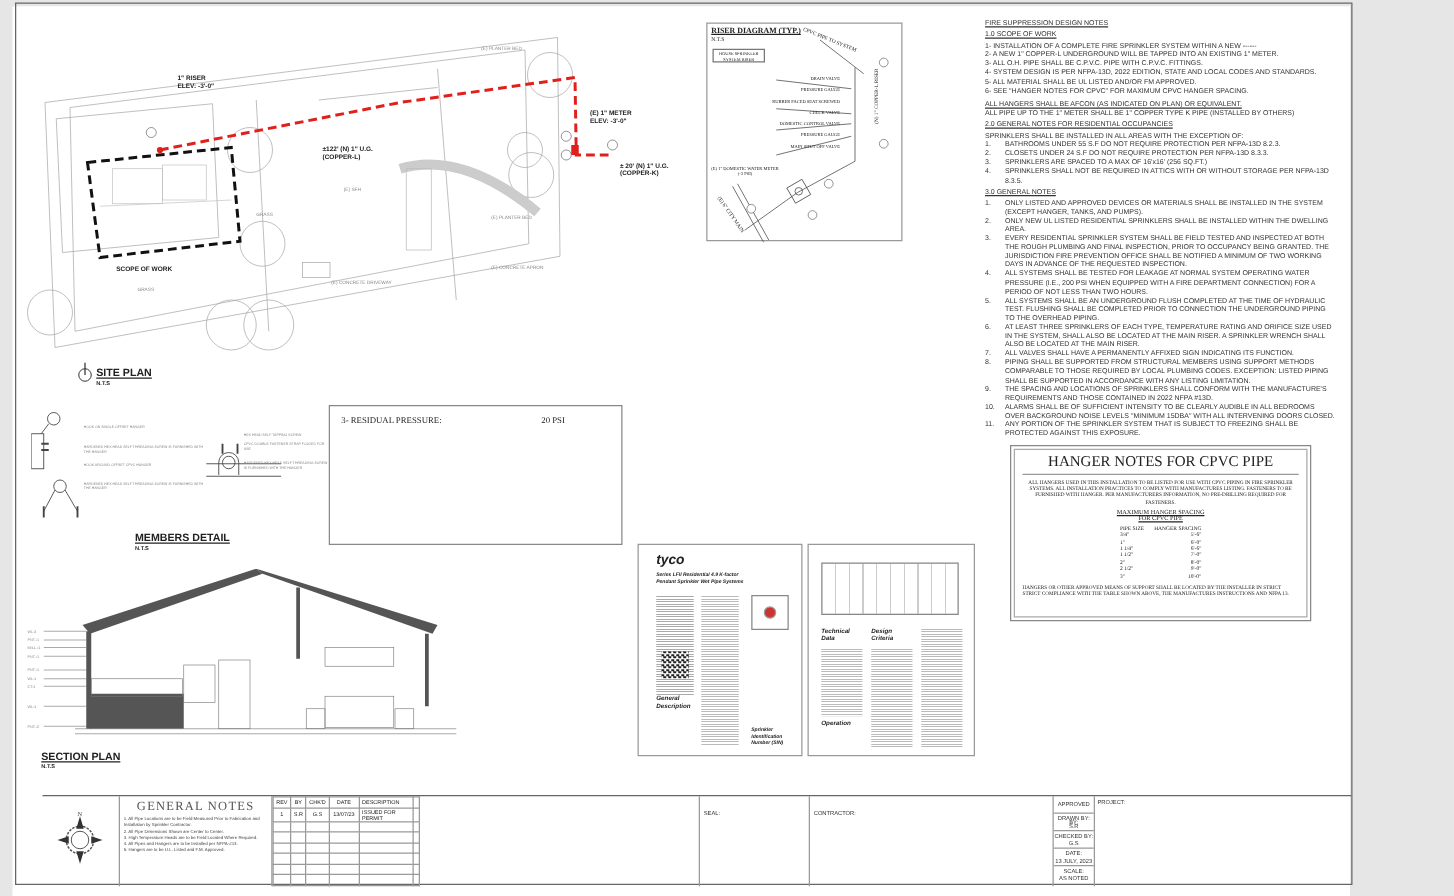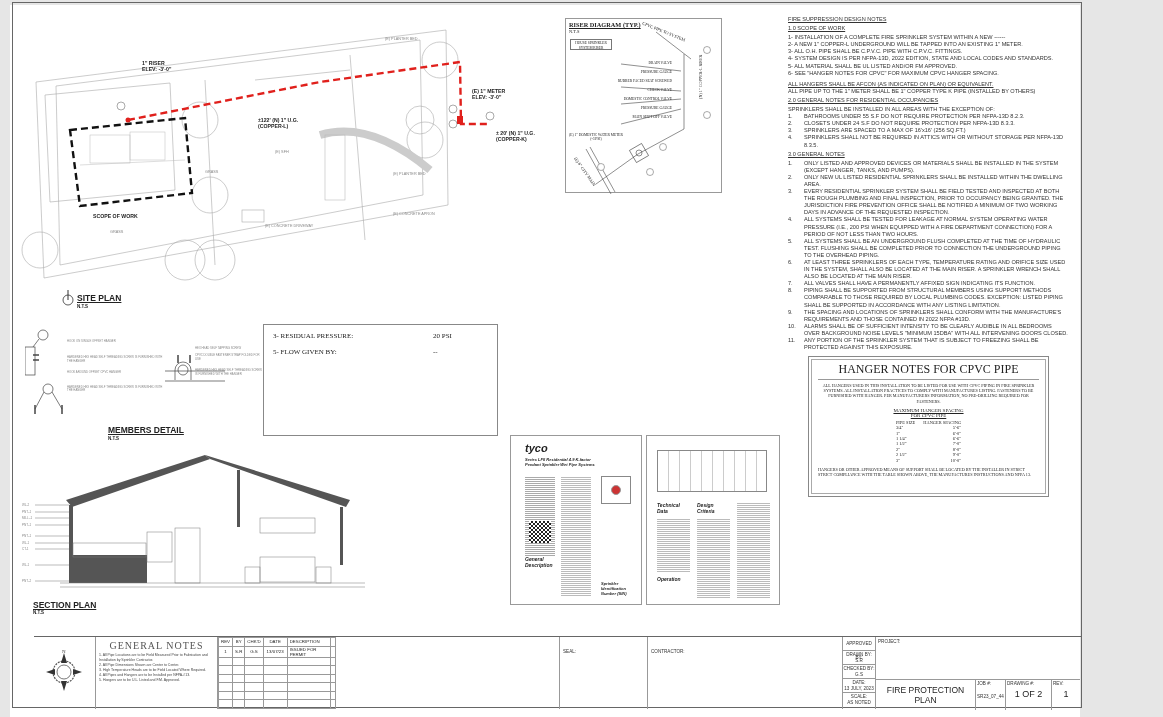--- a/index.html
+++ b/index.html
@@ -292,24 +292,20 @@
     <div class="p" style="text-align:left;margin-top:4px">HANGERS OR OTHER APPROVED MEANS OF SUPPORT SHALL BE LOCATED BY THE INSTALLER IN STRICT STRICT COMPLIANCE WITH THE TABLE SHOWN ABOVE, THE MANUFACTURES INSTRUCTIONS AND NFPA 13.</div>
   </div>
 </div>
 
 <div class="abs wf serif">
   <div style="height:3px"></div>
   <div class="row">
       <span class="k">3- RESIDUAL PRESSURE:</span>
       <span>20 PSI</span>
     </div>
-  <div class="row">
-      <span class="k">5- FLOW GIVEN BY:</span>
-      <span>--</span>
-    </div>
 </div>
 
 <svg class="abs" style="left:25px;top:325px" width="200" height="90">
   <g stroke="#444" stroke-width="0.7" fill="none">
     <circle cx="18" cy="10" r="5"></circle>
       <line x1="14" y1="14" x2="8" y2="22"></line>
     <rect x="0" y="22" width="10" height="28"></rect>
     <line x1="8" y1="30" x2="14" y2="30" stroke-width="1.5"></line>
       <line x1="8" y1="35" x2="14" y2="35" stroke-width="1.5"></line>
     <circle cx="23" cy="64" r="5"></circle>
@@ -510,31 +506,13 @@
     <div style="border-bottom:1px solid #999;height:14px;line-height:6px;padding-top:1px">
         <div>DATE:</div>
         <div>13 JULY, 2023</div>
       </div>
     <div style="height:14px;line-height:6px;padding-top:1px">
         <div>SCALE:</div>
         <div>AS NOTED</div>
       </div>
   </div>
   <div class="abs small" style="left:844px;top:2px">PROJECT:</div>
-  <div class="abs" style="left:842px;top:42px;width:204px;height:30px;border-top:1px solid #999">
-    <div class="abs" style="left:0;top:0;width:100px;height:30px;border-right:1px solid #999;text-align:center;font-size:8.5px;line-height:10px;padding-top:5px">
-        <div>FIRE PROTECTION</div>
-        <div>PLAN</div>
-      </div>
-    <div class="abs small" style="left:100px;top:0;width:30px;height:30px;border-right:1px solid #999;padding:1px">
-        <div>JOB #:</div>
-        <div style="margin-top:8px">SR23_07_44</div>
-      </div>
-    <div class="abs" style="left:130px;top:0;width:46px;height:30px;border-right:1px solid #999;padding:1px">
-        <div class="small">DRAWING #:</div>
-        <div style="font-size:9px;text-align:center;margin-top:3px">1 OF 2</div>
-      </div>
-    <div class="abs" style="left:176px;top:0;width:28px;height:30px;padding:1px">
-        <div class="small">REV:</div>
-        <div style="font-size:9px;text-align:center;margin-top:3px">1</div>
-      </div>
-  </div>
 </div>
 
 </body></html>

